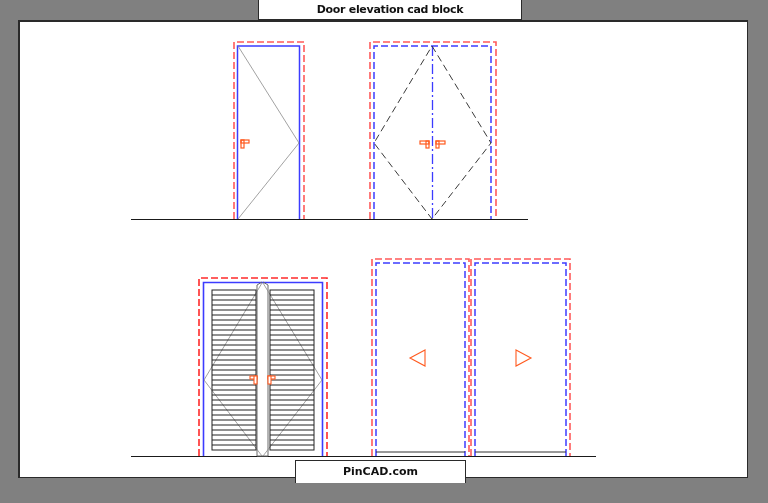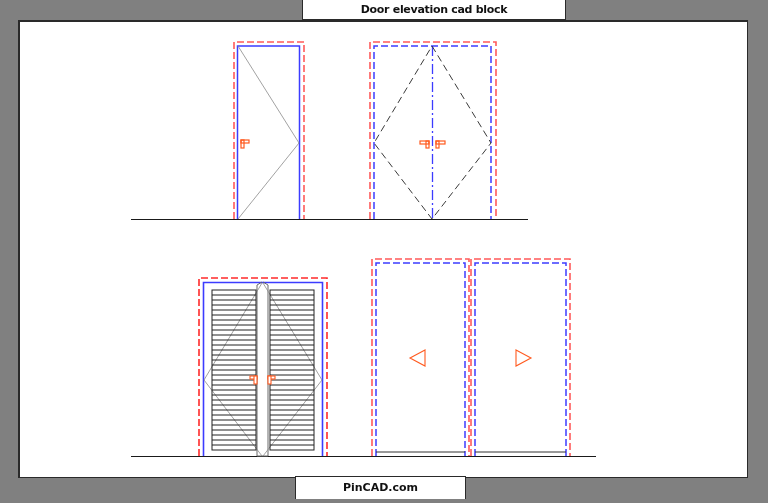--- a/index.html
+++ b/index.html
@@ -13,24 +13,23 @@
     background: #ffffff;
     border-left: 2px solid #2a2a2a; border-top: 2px solid #2a2a2a;
     border-right: 1px solid #2a2a2a; border-bottom: 1px solid #2a2a2a;
     box-sizing: border-box;
   }
   .title-tab {
     position: absolute; left: 258px; top: 0; width: 264px; height: 20px;
     background: #fff; border: 1px solid #2a2a2a; border-top: none; box-sizing: border-box;
     text-align: center; font-size: 11px; line-height: 20px; color: #111; font-weight: bold;
     letter-spacing: -0.3px;
-    margin-left: 44px;
   }
   .footer-tab {
-    position: absolute; left: 295px; top: 476px; width: 171px; height: 23px;
+    position: absolute; left: 295px; top: 460px; width: 171px; height: 23px;
     background: #fff; border: 1px solid #2a2a2a; border-bottom: none; box-sizing: border-box;
     text-align: center; font-size: 11px; line-height: 22px; color: #111; font-weight: bold;
   }
   svg.drawing { position: absolute; left: 0; top: 0; }
 </style>
 </head>
 <body>
 
 <div class="canvas"></div>
 

